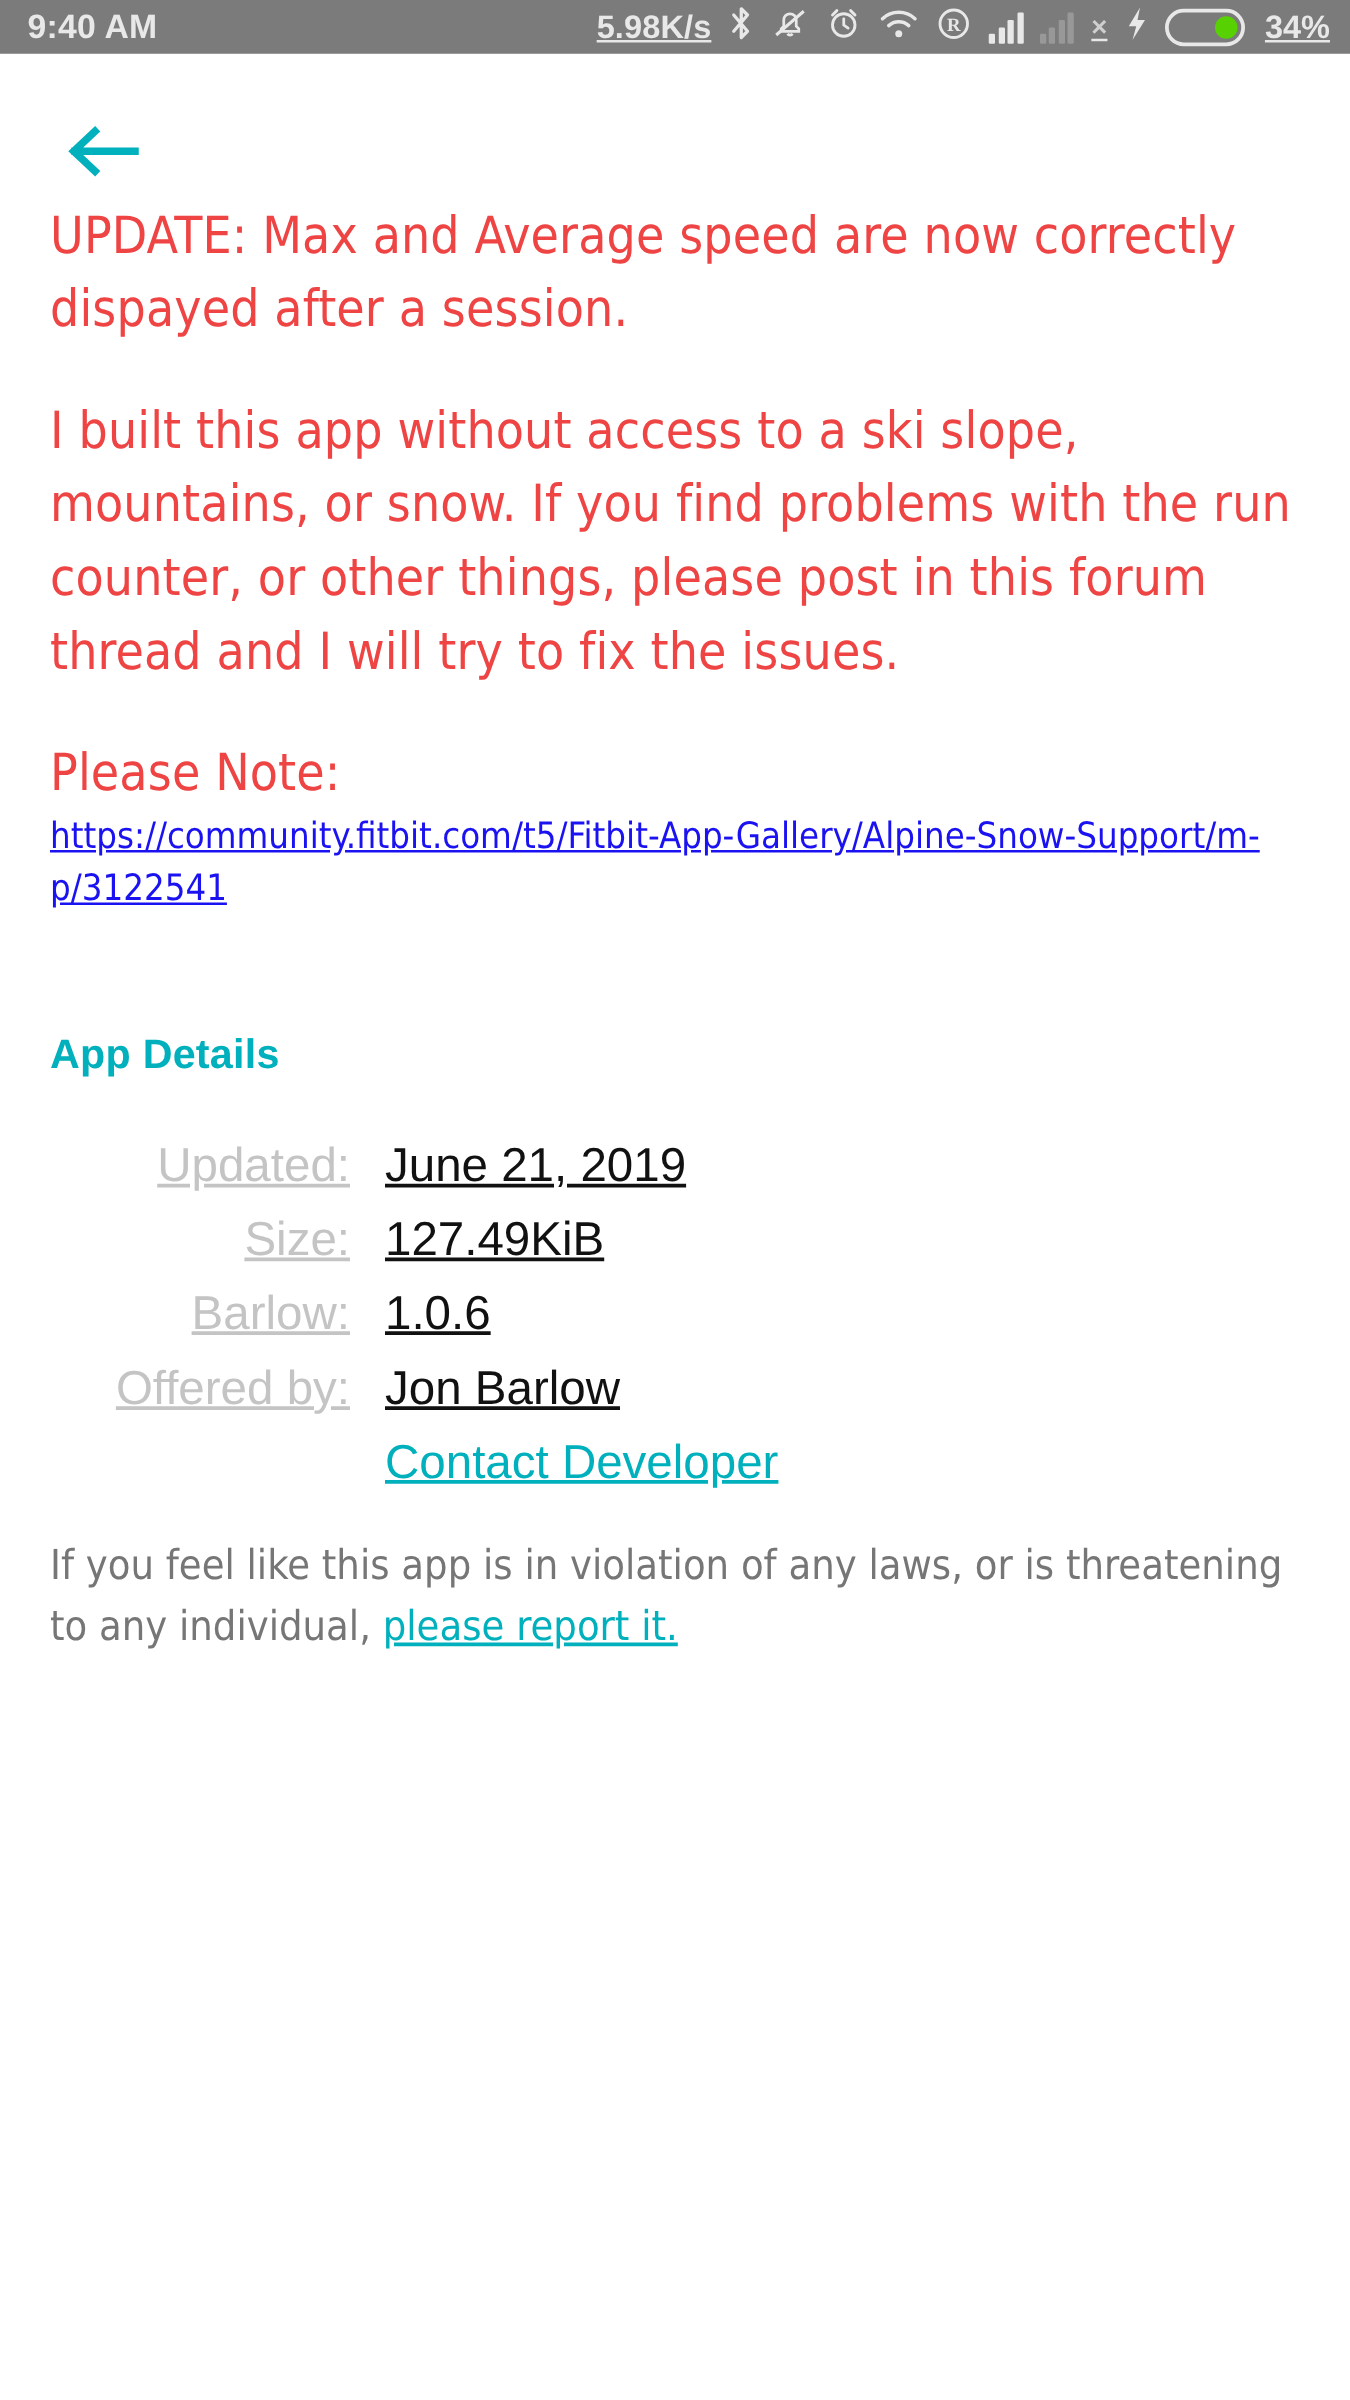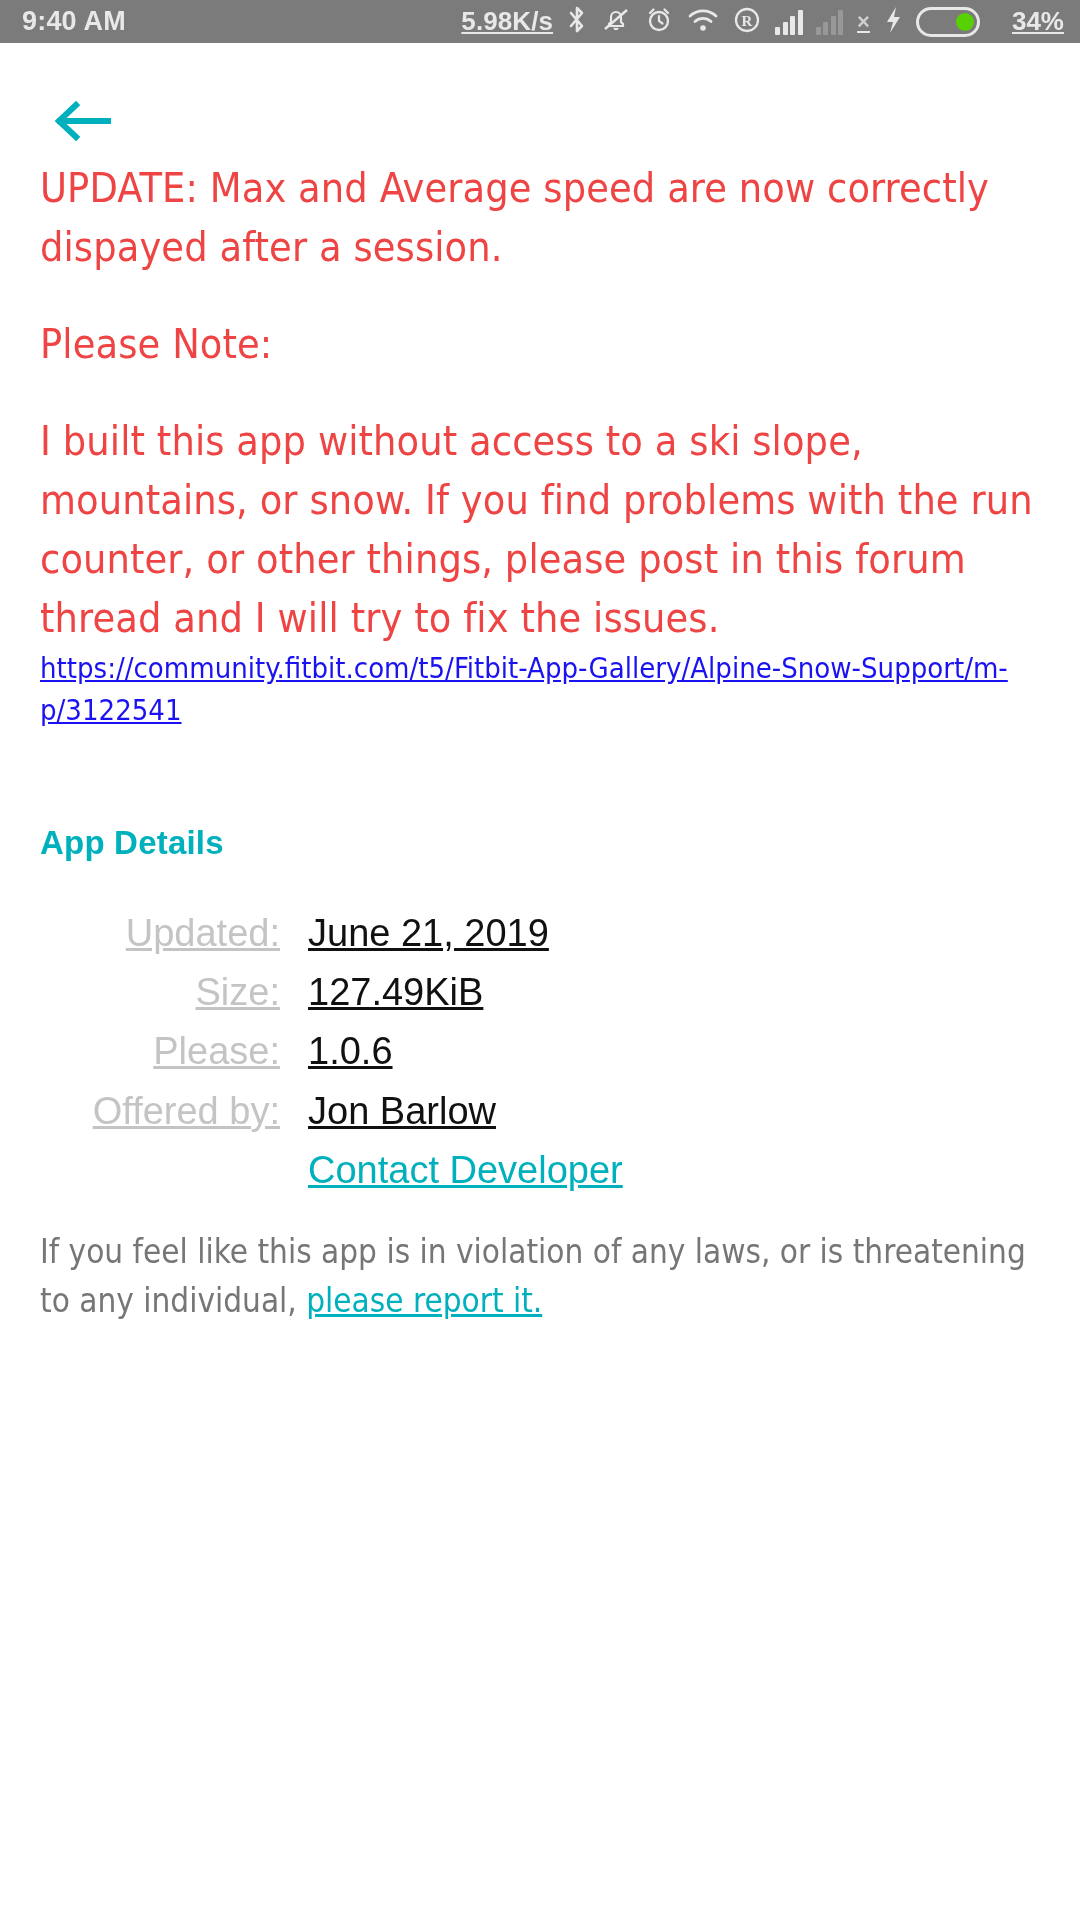--- a/index.html
+++ b/index.html
@@ -37,21 +37,21 @@
   .sb-speed {
     font-size:26px;
     font-weight:bold;
     white-space:nowrap;
     letter-spacing:.1px;
   }
   .sb-ico { display:block; }
   .sb-batt-pct {
     font-size:26px;
     font-weight:bold;
-    margin-left:19px;
+    margin-left:3px;
     white-space:nowrap;
   }
 
   
   .bars { display:flex; align-items:flex-end; gap:2.5px; height:26px; }
   .bars i { display:block; width:5px; background:#e8e8e8; border-radius:1px; }
   .bars i:nth-child(1){ height:8px; }
   .bars i:nth-child(2){ height:13px; }
   .bars i:nth-child(3){ height:19px; }
   .bars i:nth-child(4){ height:25px; }
@@ -239,39 +239,39 @@
     <div class="back-btn">
       <svg width="60" height="46" viewBox="0 0 60 46">
         <path d="M56 23 H8 M24 7 L7 23 L24 39" fill="none" stroke="#00b0bc" stroke-width="6" stroke-linecap="square" stroke-linejoin="miter"></path>
       </svg>
     </div>
   </div>
 
   <div class="body-wrap">
 
     <p class="para">UPDATE: Max and Average speed are now correctly dispayed after a session.</p>
+    <p class="para">I built this app without access to a ski slope, mountains, or snow. If you find problems with the run counter, or other things, please post in this forum thread and I will try to fix the issues.</p>
     <p class="para">Please Note:</p>
-    <p class="para">I built this app without access to a ski slope, mountains, or snow. If you find problems with the run counter, or other things, please post in this forum thread and I will try to fix the issues.</p>
 
     <a class="link-para" href="#">https://community.fitbit.com/t5/Fitbit-App-Gallery/Alpine-Snow-Support/m-p/3122541</a>
 
     <div class="section-title">App Details</div>
 
     <table class="details">
       <tbody>
           <tr>
         <td class="d-label">Updated:</td>
         <td class="d-value">June 21, 2019</td>
       </tr>
       <tr>
         <td class="d-label">Size:</td>
         <td class="d-value">127.49KiB</td>
       </tr>
       <tr>
-        <td class="d-label">Please:</td>
+        <td class="d-label">Barlow:</td>
         <td class="d-value">1.0.6</td>
       </tr>
       <tr>
         <td class="d-label">Offered by:</td>
         <td class="d-value">Jon Barlow</td>
       </tr>
       <tr>
         <td class="d-label"></td>
         <td class="d-link">Contact Developer</td>
       </tr>

